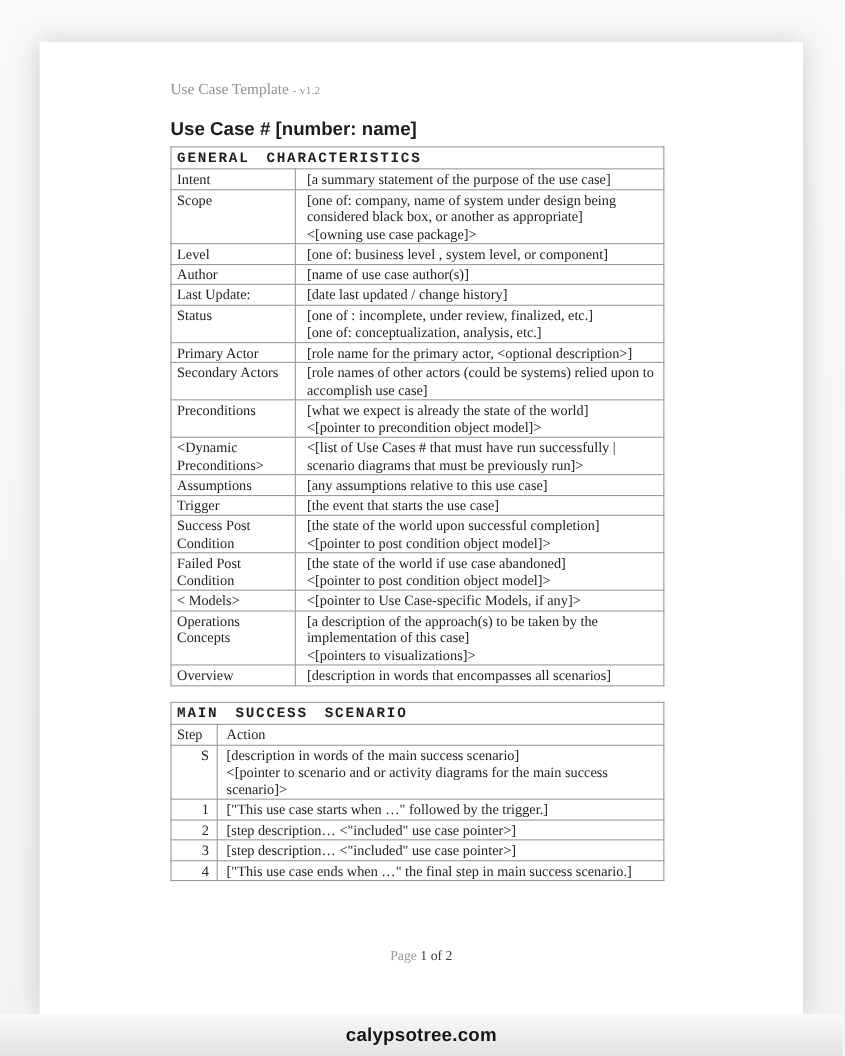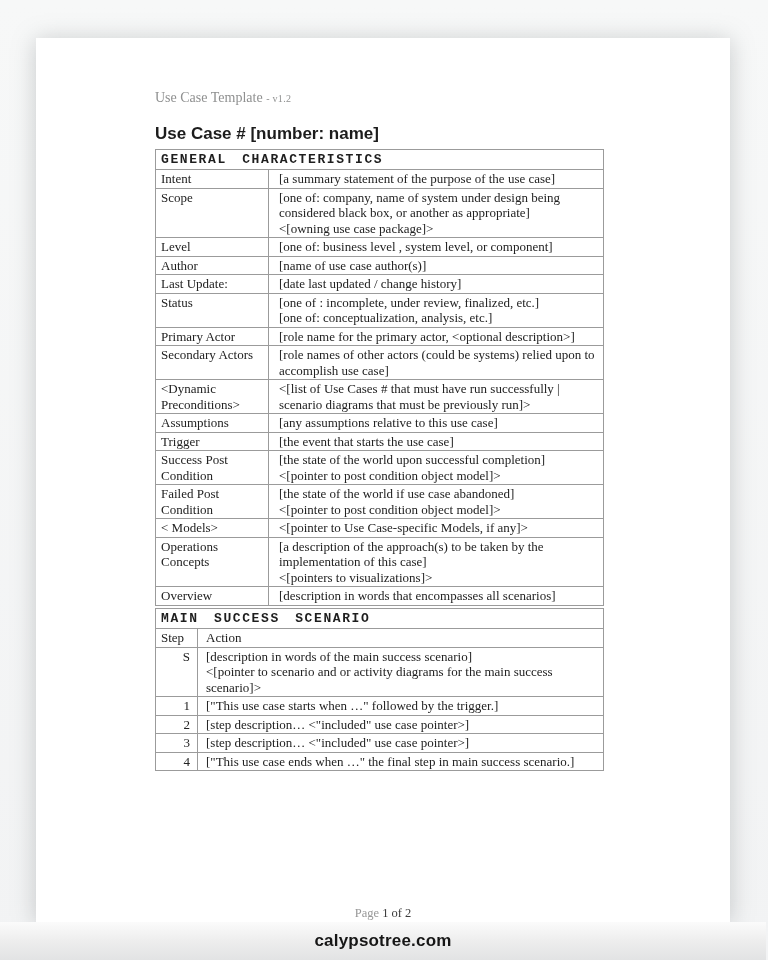--- a/index.html
+++ b/index.html
@@ -20,42 +20,41 @@
   }
   .content {
     position: absolute;
     left: 119px; top: 36px;
     width: 449px;
   }
   .doc-header {
     color: #8f9090;
     font-size: 14px;
     line-height: 16px;
-    margin-top: 16px;
   }
   .doc-header .version {
     font-size: 10px;
     letter-spacing: 0.3px;
   }
   .doc-title {
     margin-top: 16px;
     font-family: "Liberation Sans", sans-serif;
     font-weight: bold;
     font-size: 17px;
     line-height: 22px;
     color: #1c1c1c;
   }
   table {
     border-collapse: collapse;
     width: 449px;
     color: #222222;
     font-size: 13px;
   }
   .tbl-general { margin-top: 4px; }
-  .tbl-scenario { margin-top: 2px; }
+  .tbl-scenario { margin-top: 14px; }
   th, td { border: 1px solid #9b9b9b; vertical-align: top; }
   th.tbl-title {
     font-family: "Liberation Mono", "DejaVu Sans Mono", monospace;
     font-weight: bold;
     font-size: 13px;
     letter-spacing: 1.6px;
     word-spacing: 6px;
     text-align: left;
     padding: 2px 4px 2px 5px;
     color: #1e1e1e;
@@ -90,21 +89,21 @@
     line-height: 15.5px;
   }
   td.action {
     padding: 1px 4px 1px 8px;
     line-height: 15.5px;
     white-space: pre-line;
   }
   .page-footer {
     position: absolute;
     left: 0; right: 0;
-    top: 868px;
+    top: 824px;
     text-align: center;
     font-size: 12.5px;
   }
   .page-footer .pf-prefix { color: #979797; }
   .page-footer .pf-number { color: #3a3a3a; }
   .site-footer {
     position: absolute;
     left: 0; top: 922px;
     width: 766px; height: 38px;
     background: linear-gradient(#fbfbfb 0%, #ececec 55%, #e2e3e4 100%);
@@ -168,20 +167,25 @@
         </tr>
         <tr>
           <td class="lbl">Primary Actor</td>
           <td class="val">[role name for the primary actor, &lt;optional description&gt;]</td>
         </tr>
         <tr>
           <td class="lbl">Secondary Actors</td>
           <td class="val">[role names of other actors (could be systems) relied upon to accomplish use case]</td>
         </tr>
         <tr>
+          <td class="lbl">Preconditions</td>
+          <td class="val">[what we expect is already the state of the world]
+&lt;[pointer to precondition object model]&gt;</td>
+        </tr>
+        <tr>
           <td class="lbl">&lt;Dynamic Preconditions&gt;</td>
           <td class="val">&lt;[list of Use Cases # that must have run successfully | scenario diagrams that must be previously run]&gt;</td>
         </tr>
         <tr>
           <td class="lbl">Assumptions</td>
           <td class="val">[any assumptions relative to this use case]</td>
         </tr>
         <tr>
           <td class="lbl">Trigger</td>
           <td class="val">[the event that starts the use case]</td>

